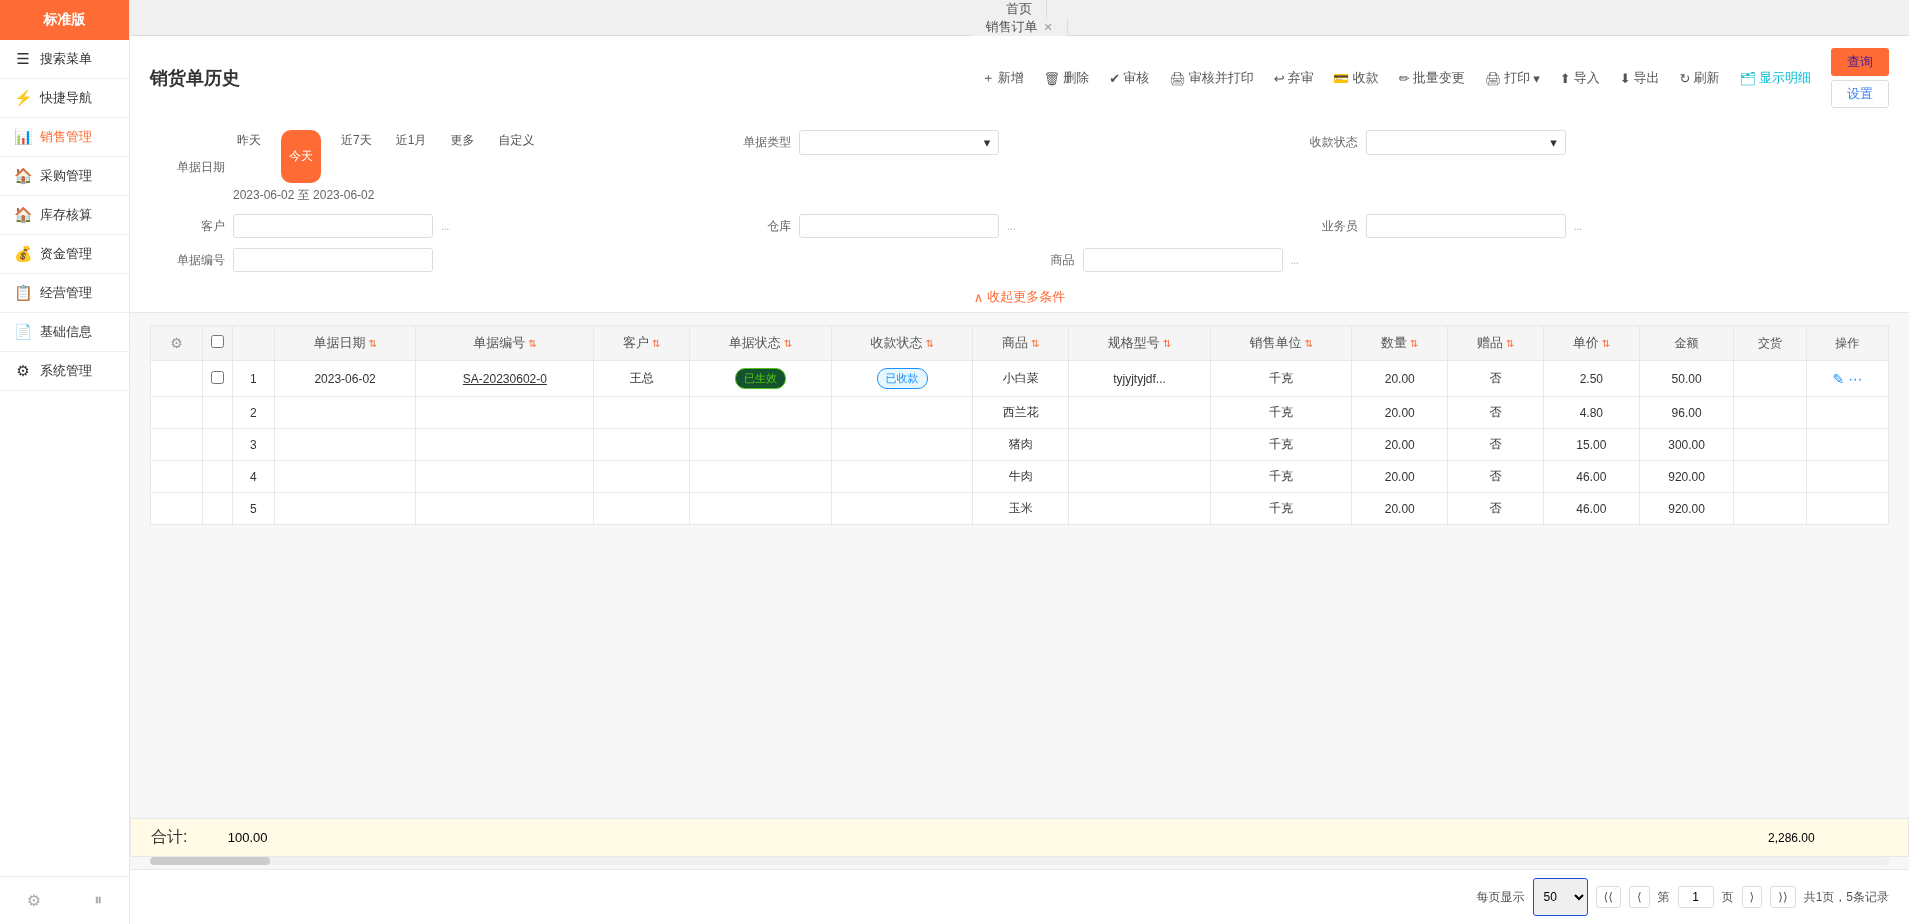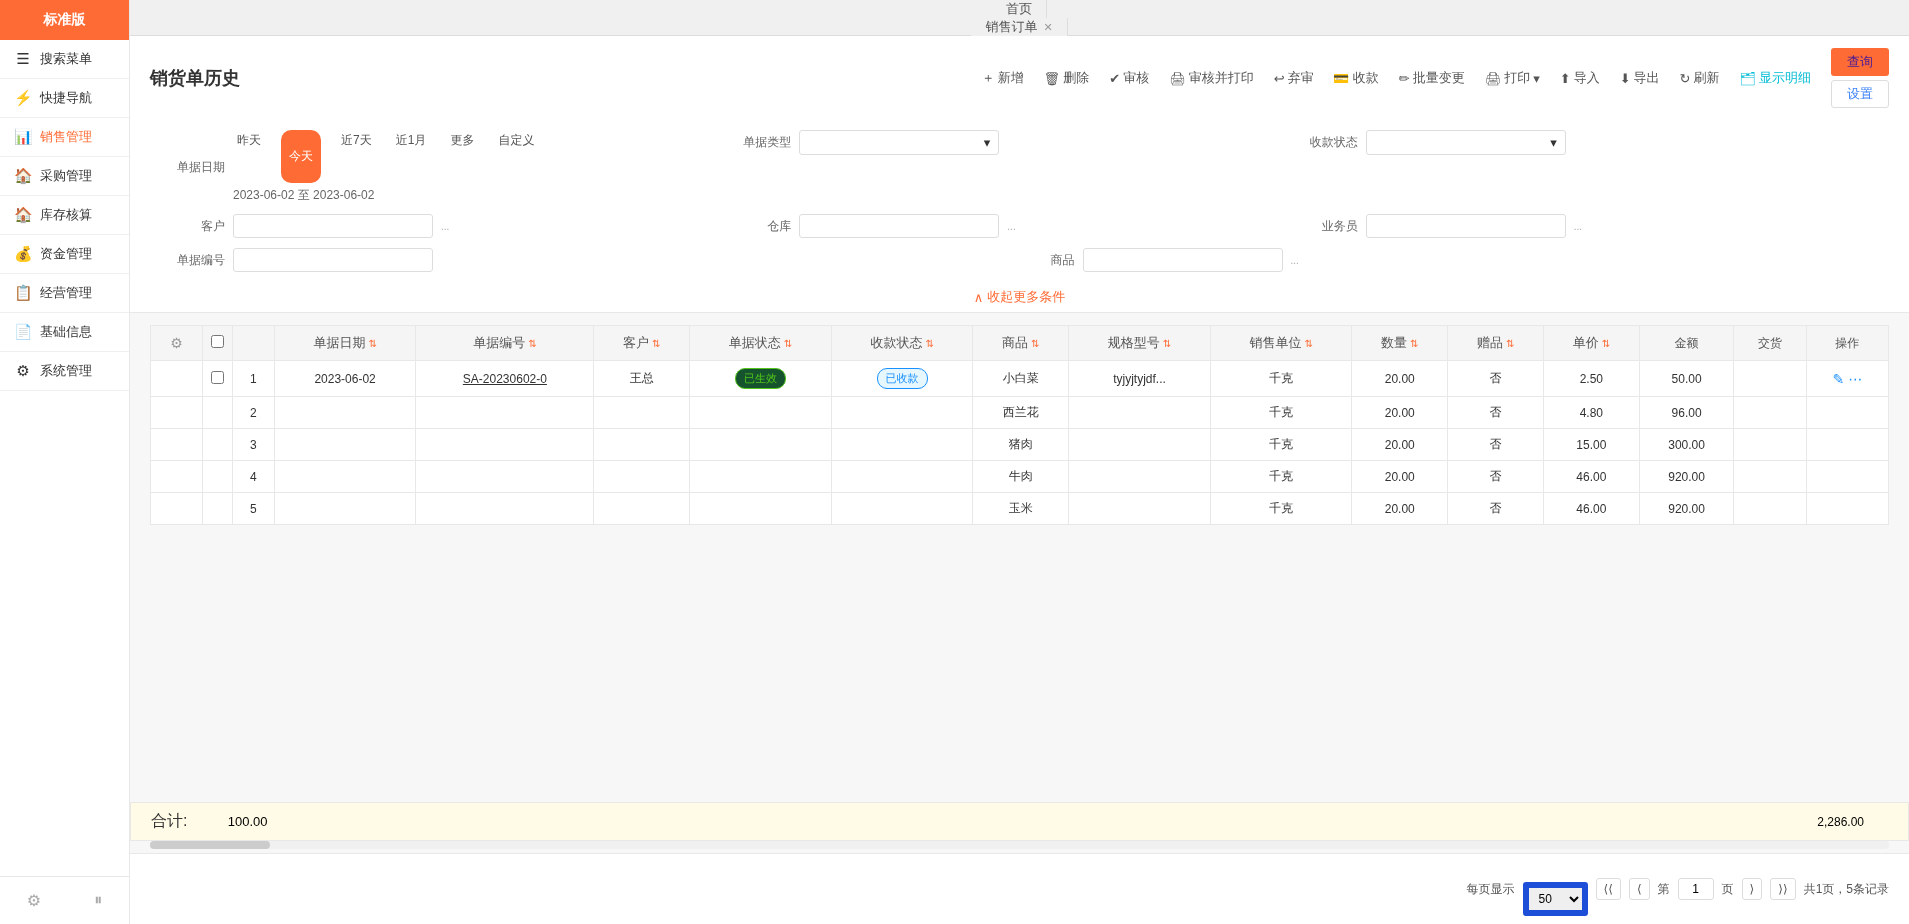--- a/index.html
+++ b/index.html
@@ -277,41 +277,40 @@
     .table-footer {
       background: #fffbe6;
       border: 1px solid #e8e8e8;
       display: flex;
       align-items: center;
       padding: 8px 20px;
       flex-shrink: 0;
     }
     .footer-sum { font-size: 16px; color: #333; }
     .footer-total-qty { margin-left: auto; font-size: 13px; font-weight: 500; min-width: 80px; text-align: right; }
-    .footer-total-amt { font-size: 12px; font-weight: 500; min-width: 80px; text-align: right; margin-right: 24px; }
+    .footer-total-amt { font-size: 12px; font-weight: 500; min-width: 80px; text-align: left; margin-right: 40px; }
 
     
     .pagination-bar {
       background: #fff;
       border-top: 1px solid #e8e8e8;
       display: flex;
       align-items: center;
       justify-content: flex-end;
       padding: 8px 20px;
       gap: 8px;
       flex-shrink: 0;
     }
     .page-size-label { font-size: 12px; color: #555; }
     .page-size-select {
-      border: 6px solid #1d4ed8;
+      border: 1px solid #1d4ed8;
       border-radius: 3px;
-      padding: 3px 6px;
-      font-size: 12px;
-      cursor: pointer;
-      margin-top: 20px;
+      padding: 10px 6px;
+      font-size: 12px;
+      cursor: pointer;
     }
     .page-btn {
       border: 1px solid #ddd;
       background: #fff;
       padding: 3px 7px;
       border-radius: 3px;
       cursor: pointer;
       font-size: 12px;
       color: #555;
     }

